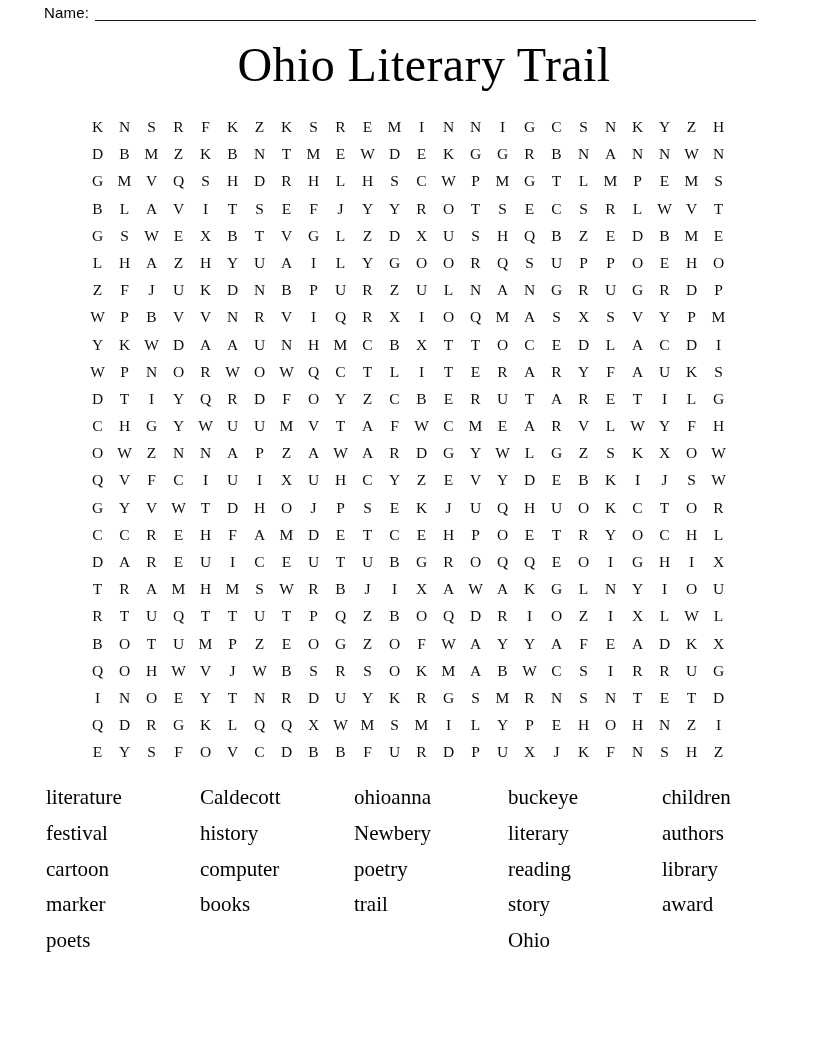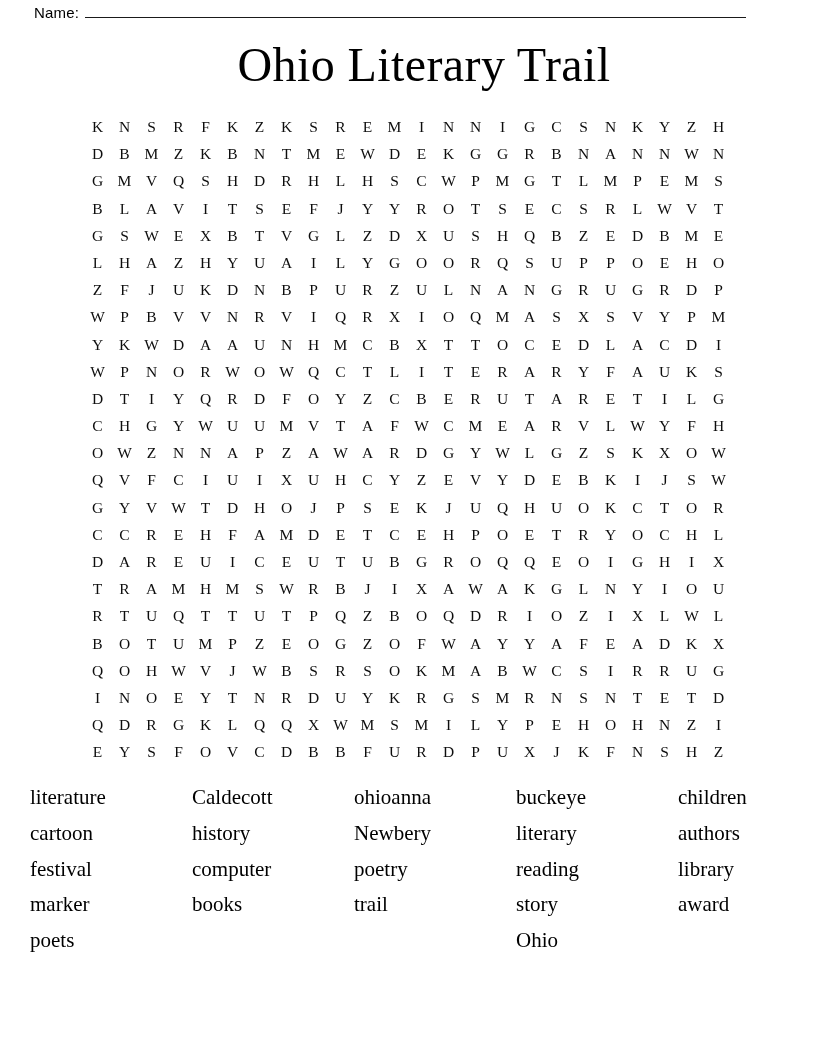--- a/index.html
+++ b/index.html
@@ -14,24 +14,24 @@
     position: relative;
     font-family: "Liberation Serif", "DejaVu Serif", serif;
     color: #000000;
     overflow: hidden;
   }
 
   
   .name-row {
     position: absolute;
     top: 4px;
-    left: 34px;
+    left: 44px;
     width: 756px;
     display: flex;
-    align-items: flex-start;
+    align-items: flex-end;
   }
   .name-label {
     font-family: "Liberation Sans", "DejaVu Sans", sans-serif;
     font-size: 15px;
     letter-spacing: 0.2px;
     white-space: nowrap;
   }
   .name-rule {
     flex: 0 0 auto;
     width: 661px;
@@ -75,24 +75,24 @@
     font-size: 15.5px;
     line-height: 27.2px;
     color: #0d0d0d;
     user-select: none;
   }
 
   
   .wordlist {
     position: absolute;
     top: 780px;
-    left: 30px;
+    left: 46px;
     width: 732px;
     display: flex;
-    gap: 16px;
+    gap: 8px;
   }
   .word-col {
     width: 146px;
     flex: 0 0 146px;
   }
   .word-item {
     font-family: "Liberation Serif", "DejaVu Serif", serif;
     font-size: 21px;
     line-height: 35.8px;
     white-space: nowrap;
@@ -732,22 +732,22 @@
       <span class="grid-cell">N</span>
       <span class="grid-cell">S</span>
       <span class="grid-cell">H</span>
       <span class="grid-cell">Z</span>
     </div>
   </div>
 
 <div class="wordlist">
     <div class="word-col">
       <div class="word-item">literature</div>
+      <div class="word-item">festival</div>
       <div class="word-item">cartoon</div>
-      <div class="word-item">festival</div>
       <div class="word-item">marker</div>
       <div class="word-item">poets</div>
     </div>
     <div class="word-col">
       <div class="word-item">Caldecott</div>
       <div class="word-item">history</div>
       <div class="word-item">computer</div>
       <div class="word-item">books</div>
     </div>
     <div class="word-col">

